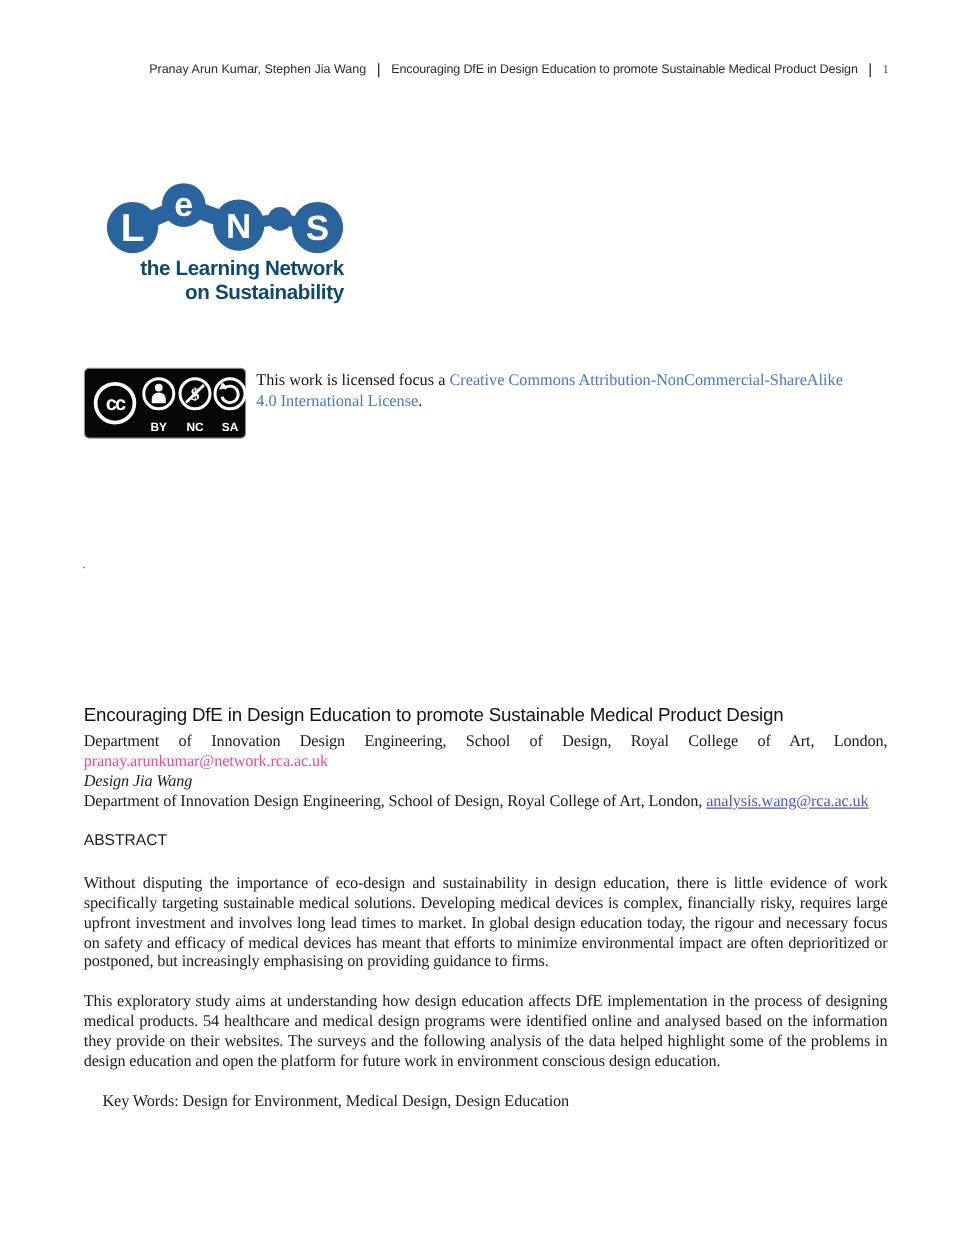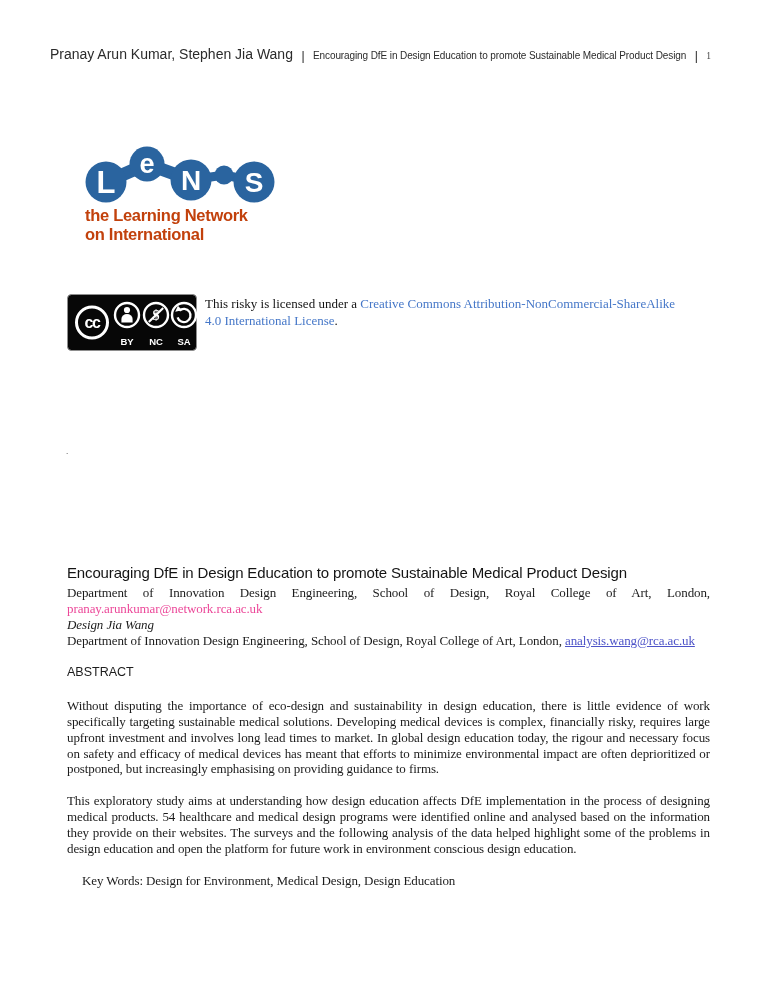--- a/index.html
+++ b/index.html
@@ -13,33 +13,33 @@
   }
   .page{position:absolute;inset:0;background:#fff;}
 
   
   .header{
     position:absolute;top:45px;right:57px;
     white-space:nowrap;
     font-family:"Liberation Sans", sans-serif;
     color:#2b2b2b;
   }
-  .header .h-authors{font-size:14px;letter-spacing:0;}
+  .header .h-authors{font-size:10px;letter-spacing:0;}
   .header .h-sep{font-size:12px;font-weight:300;color:#222;padding:0 4px;vertical-align:-1px;}
   .header .h-title{font-size:10px;letter-spacing:-0.1px;}
   .header .h-page{font-family:"Liberation Serif", serif;font-size:9.5px;color:#444;}
 
   
   .logo{position:absolute;left:85px;top:146px;width:192px;}
   .logo svg{display:block;}
   .logo .tagline{
-    margin-top:2px;width:190px;text-align:left;
+    margin-top:2px;width:190px;text-align:right;
     font-family:"Liberation Sans", sans-serif;
     font-weight:700;font-size:16.5px;line-height:1.16;
-    color:#c2410c;letter-spacing:-0.3px;
+    color:#0c4a6e;letter-spacing:-0.3px;
   }
 
   
   .license{position:absolute;left:67px;top:294px;display:flex;align-items:flex-start;gap:8px;}
   .license-text{
     width:472px;margin:2px 0 0;
     font-size:13px;line-height:1.28;color:#141414;
   }
   .cc-link{color:#4577c8;text-decoration:none;cursor:pointer;}
 
@@ -95,21 +95,21 @@
       <circle cx="139" cy="29" r="9.5" fill="#2a649f"></circle>
       <circle cx="169" cy="36" r="20.5" fill="#2a649f"></circle>
 
       <text x="21" y="47" text-anchor="middle" font-family="Liberation Sans, sans-serif" font-weight="700" font-size="31" fill="#ffffff">L</text>
       <text x="62" y="27" text-anchor="middle" font-family="Liberation Sans, sans-serif" font-weight="700" font-size="27" fill="#ffffff">e</text>
       <text x="106" y="44" text-anchor="middle" font-family="Liberation Sans, sans-serif" font-weight="700" font-size="28" fill="#ffffff">N</text>
       <text x="169" y="46" text-anchor="middle" font-family="Liberation Sans, sans-serif" font-weight="700" font-size="28" fill="#ffffff">S</text>
     </svg>
     <div class="tagline">
       <div>the Learning Network</div>
-      <div>on International</div>
+      <div>on Sustainability</div>
     </div>
   </div>
 
   <div class="license">
     <svg width="130" height="57" viewBox="0 0 130 57" role="img">
       <rect x="0.5" y="0.5" width="129" height="56" rx="4" fill="#070707" stroke="#8e8e8e"></rect>
 
       <circle cx="25" cy="28.5" r="15.5" fill="none" stroke="#ffffff" stroke-width="3"></circle>
       <text x="25" y="34" text-anchor="middle" font-family="Liberation Sans, sans-serif" font-weight="700" font-size="16" letter-spacing="-1.5" fill="#ffffff">cc</text>
 
@@ -122,21 +122,21 @@
       <line x1="81.8" y1="28" x2="96.2" y2="14" stroke="#ffffff" stroke-width="2.2"></line>
 
       <circle cx="117" cy="21" r="12" fill="none" stroke="#ffffff" stroke-width="2.4"></circle>
       <path d="M112.3,16.8 A6.6,6.6 0 1 1 110.6,23.4" fill="none" stroke="#ffffff" stroke-width="2.3"></path>
       <polygon points="108.2,17.8 115.2,16.2 110.9,11.8" fill="#ffffff"></polygon>
 
       <text x="60" y="50.5" text-anchor="middle" font-family="Liberation Sans, sans-serif" font-weight="700" font-size="9.5" fill="#ffffff">BY</text>
       <text x="89" y="50.5" text-anchor="middle" font-family="Liberation Sans, sans-serif" font-weight="700" font-size="9.5" fill="#ffffff">NC</text>
       <text x="117" y="50.5" text-anchor="middle" font-family="Liberation Sans, sans-serif" font-weight="700" font-size="9.5" fill="#ffffff">SA</text>
     </svg>
-    <p class="license-text"><span>This risky is licensed under a </span><a class="cc-link">Creative Commons Attribution-NonCommercial-ShareAlike 4.0 International License</a><span>.</span></p>
+    <p class="license-text"><span>This work is licensed focus a </span><a class="cc-link">Creative Commons Attribution-NonCommercial-ShareAlike 4.0 International License</a><span>.</span></p>
   </div>
 
   <div class="stray">.</div>
 
   <div class="article">
     <h1 class="article-title">Encouraging DfE in Design Education to promote Sustainable Medical Product Design</h1>
 
     <p class="affiliation-line"><span>Department of Innovation Design Engineering, School of Design, Royal College of Art, London,</span> <span class="email-plain">pranay.arunkumar@network.rca.ac.uk</span></p>
 
     <p class="author-name">Design Jia Wang</p>

